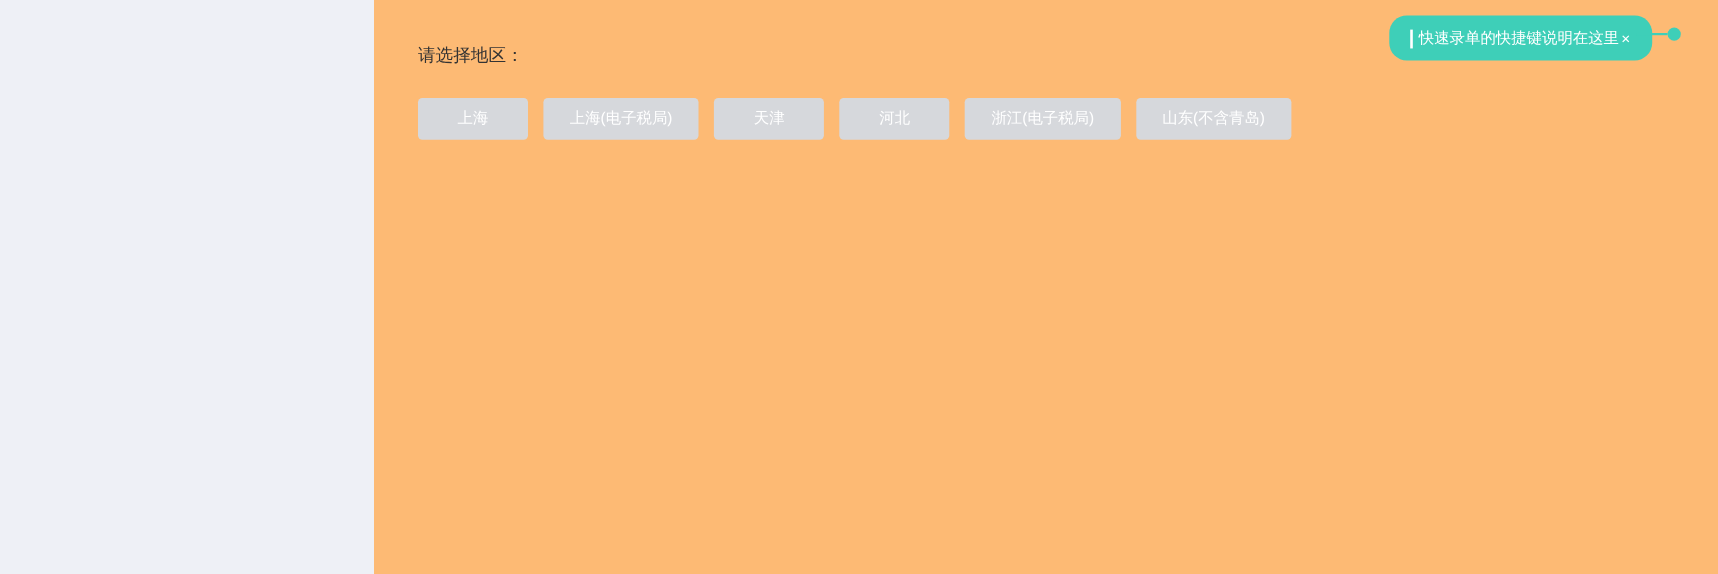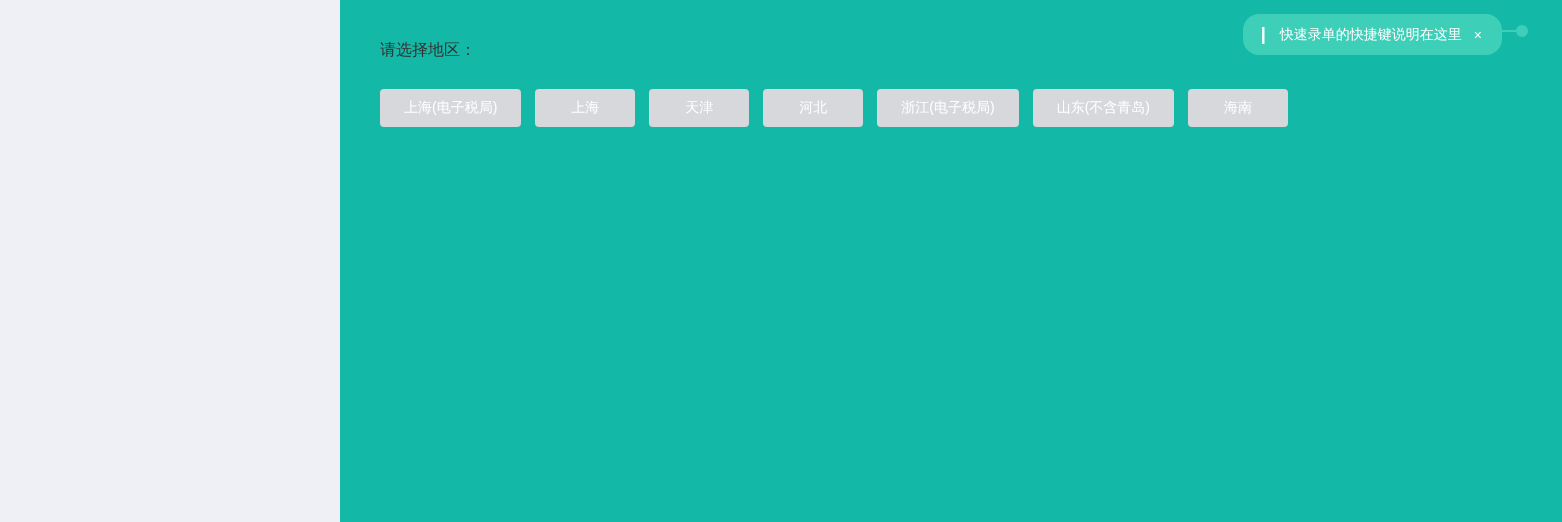--- a/index.html
+++ b/index.html
@@ -25,21 +25,21 @@
       height: 522px;
       background: #eef0f6;
     }
 
     .main-content {
       position: absolute;
       left: 340px;
       top: 0;
       width: 1222px;
       height: 522px;
-      background: #14b8a6;
+      background: #fdba74;
       padding: 40px 40px;
     }
 
     .page-label {
       font-size: 16px;
       color: #333;
       font-weight: 500;
       margin-bottom: 28px;
     }
 
@@ -68,21 +68,20 @@
       position: absolute;
       top: 14px;
       right: 60px;
       background: #3ecfb8;
       color: #fff;
       padding: 10px 18px;
       border-radius: 16px;
       font-size: 14px;
       display: flex;
       align-items: center;
-      gap: 10px;
       white-space: nowrap;
     }
 
     .tooltip-banner::before {
       content: '|';
       font-size: 18px;
       font-weight: bold;
       margin-right: 4px;
     }
 
@@ -119,27 +118,26 @@
 <body>
 
 <div class="left-sidebar"></div>
 
 <div class="main-content">
 
   <div class="page-label">请选择地区：</div>
 
   <div class="region-buttons">
 
-  <button class="region-btn">上海(电子税局)</button>
-      <button class="region-btn">上海</button>
+  <button class="region-btn">上海</button>
+      <button class="region-btn">上海(电子税局)</button>
       <button class="region-btn">天津</button>
       <button class="region-btn">河北</button>
       <button class="region-btn">浙江(电子税局)</button>
       <button class="region-btn">山东(不含青岛)</button>
-      <button class="region-btn">海南</button>
     </div>
 
 </div>
 
 <div class="tooltip-banner">
   <span>快速录单的快捷键说明在这里</span>
   <button class="tooltip-close">×</button>
 </div>
 
 <div class="tooltip-connector"></div>

